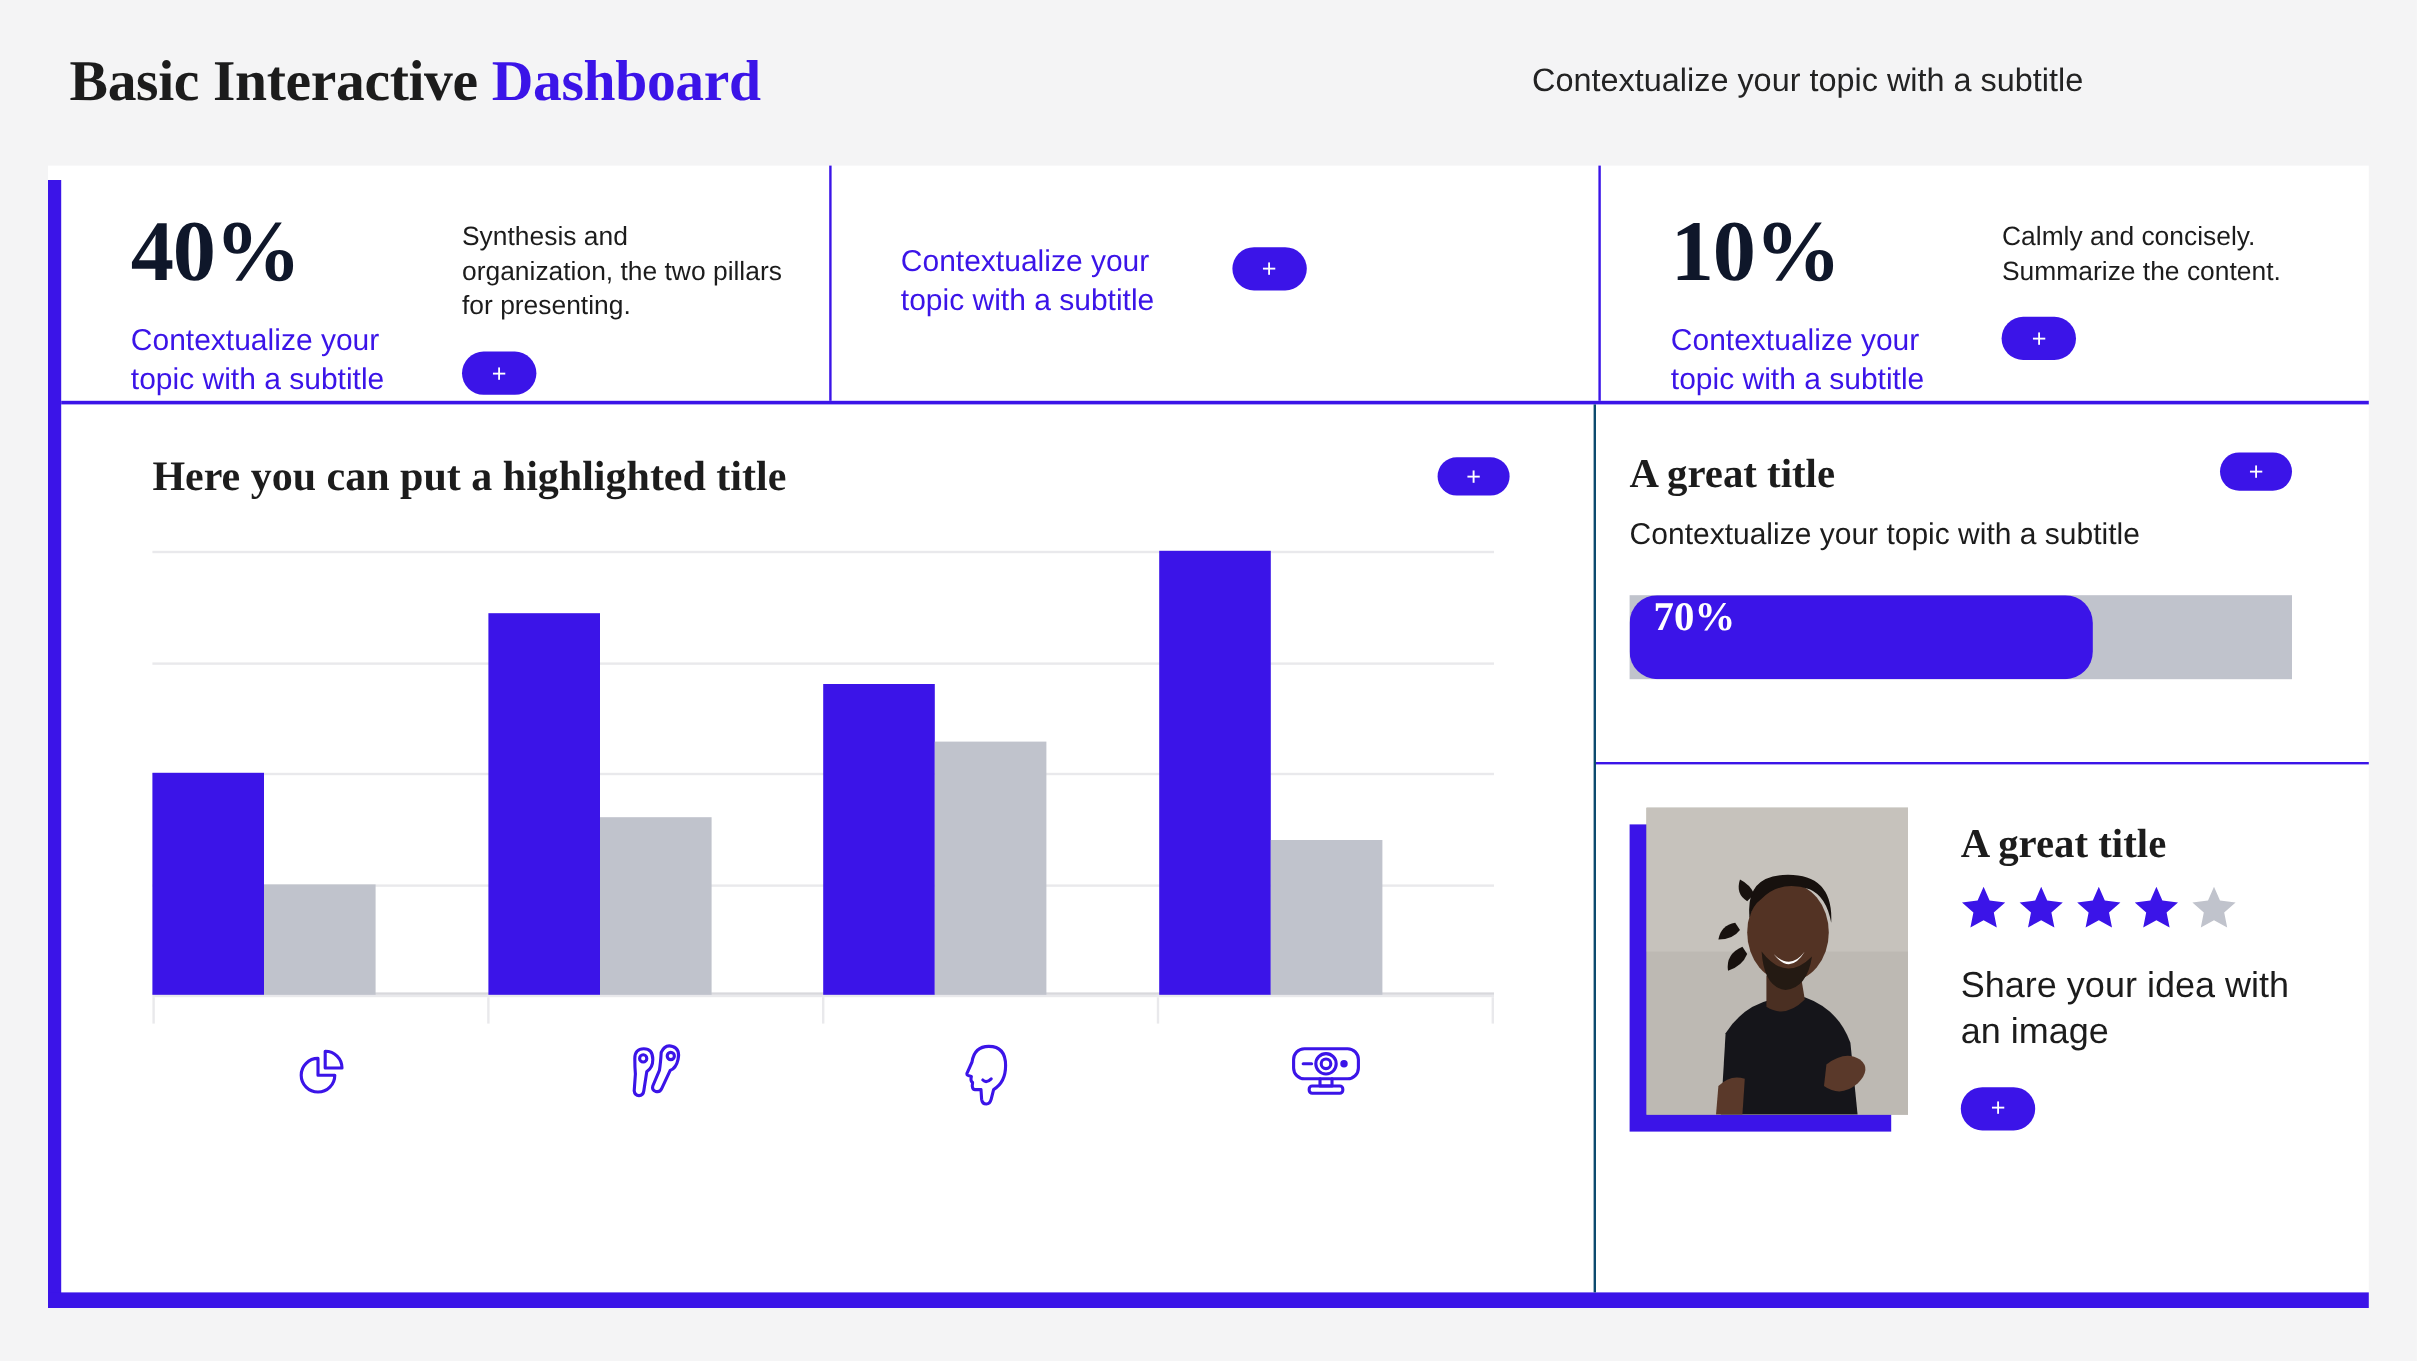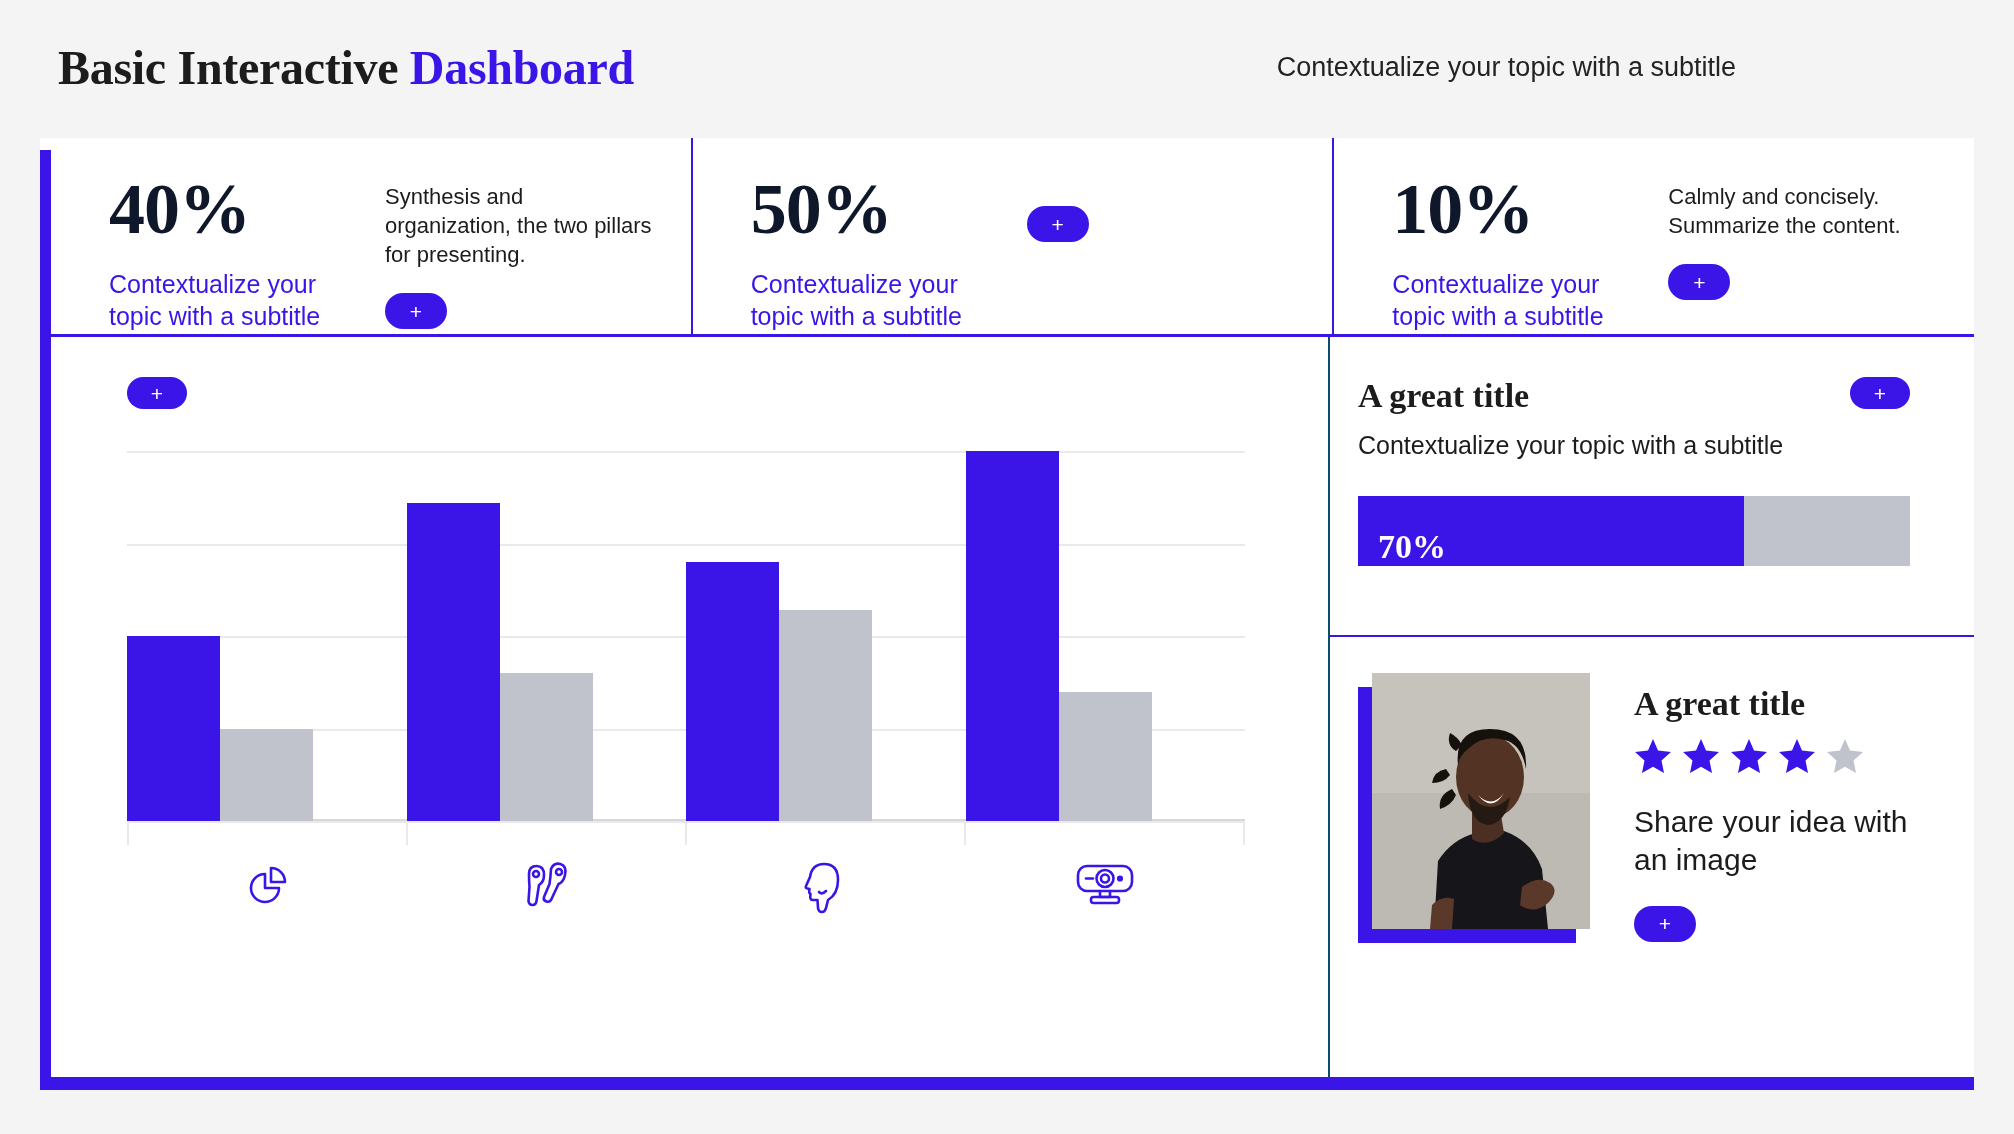--- a/index.html
+++ b/index.html
@@ -129,21 +129,21 @@
     font-family: "Liberation Serif", serif;
     font-weight: bold; font-size: 34px; color: #1c1c1c;
   }
   .rc-sub { margin-top: 16px; font-size: 25px; color: #1c1c1c; }
   .progress-track {
     margin-top: 36px; width: 100%; height: 70px; background: #c0c3cc;
     position: relative; overflow: hidden;
   }
   .progress-fill {
     position: absolute; left: 0; top: 0; height: 100%; background: #3b14e8;
-    display: flex; align-items: flex-end;
+    display: flex; align-items: flex-start; border-radius: 23px;
   }
   .progress-label {
     font-family: "Liberation Serif", serif; font-weight: bold;
     color: #fff; font-size: 34px; margin-left: 20px;
   }
 
   .review-card { display: flex; padding: 36px 40px 0 28px; gap: 44px; }
   .photo-wrap { position: relative; width: 232px; flex: 0 0 232px; height: 270px; }
   .photo-frame {
     position: absolute; left: 0; bottom: 0; width: 218px; height: 256px; background: #3b14e8;
@@ -181,21 +181,20 @@
           <div class="kpi-sub">Contextualize your topic with a subtitle</div>
         </div>
         <div class="kpi-right">
           <div class="kpi-desc">Synthesis and organization, the two pillars for presenting.</div>
           <button class="plus-btn">+</button>
         </div>
       </div>
 
       <div class="kpi-card">
         <div class="kpi-left">
-          <div class="kpi-number">50%</div>
           <div class="kpi-sub">Contextualize your topic with a subtitle</div>
         </div>
         <div class="kpi-right">
           <button class="plus-btn">+</button>
         </div>
       </div>
 
       <div class="kpi-card">
         <div class="kpi-left">
           <div class="kpi-number">10%</div>
@@ -208,20 +207,21 @@
       </div>
 
     </div>
 
     <div class="mid-divider"></div>
 
     <div class="lower">
 
       <div class="chart-panel">
         <div class="chart-head">
+          <div class="chart-title">Here you can put a highlighted title</div>
           <button class="plus-btn plus-btn-sm">+</button>
         </div>
 
         <div class="chart">
           <div class="grid" id="grid">
               <div class="gridline" style="top: 370px;"></div>
               <div class="gridline" style="top: 277.5px;"></div>
               <div class="gridline" style="top: 185px;"></div>
               <div class="gridline" style="top: 92.5px;"></div>
               <div class="gridline" style="top: 0px;"></div>

